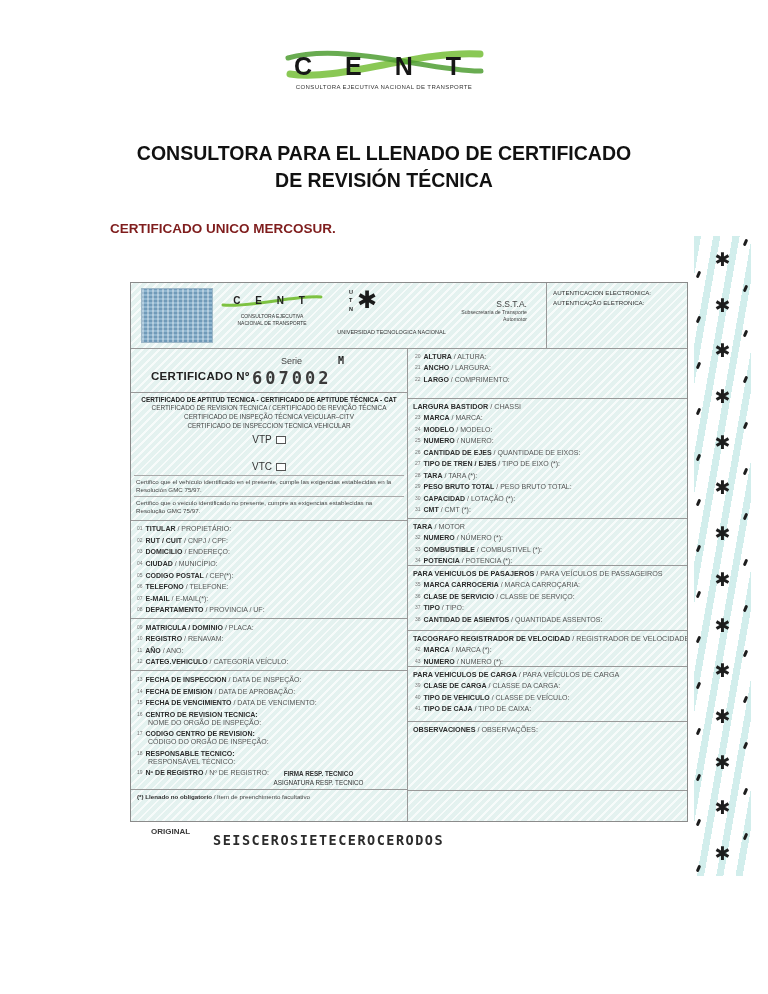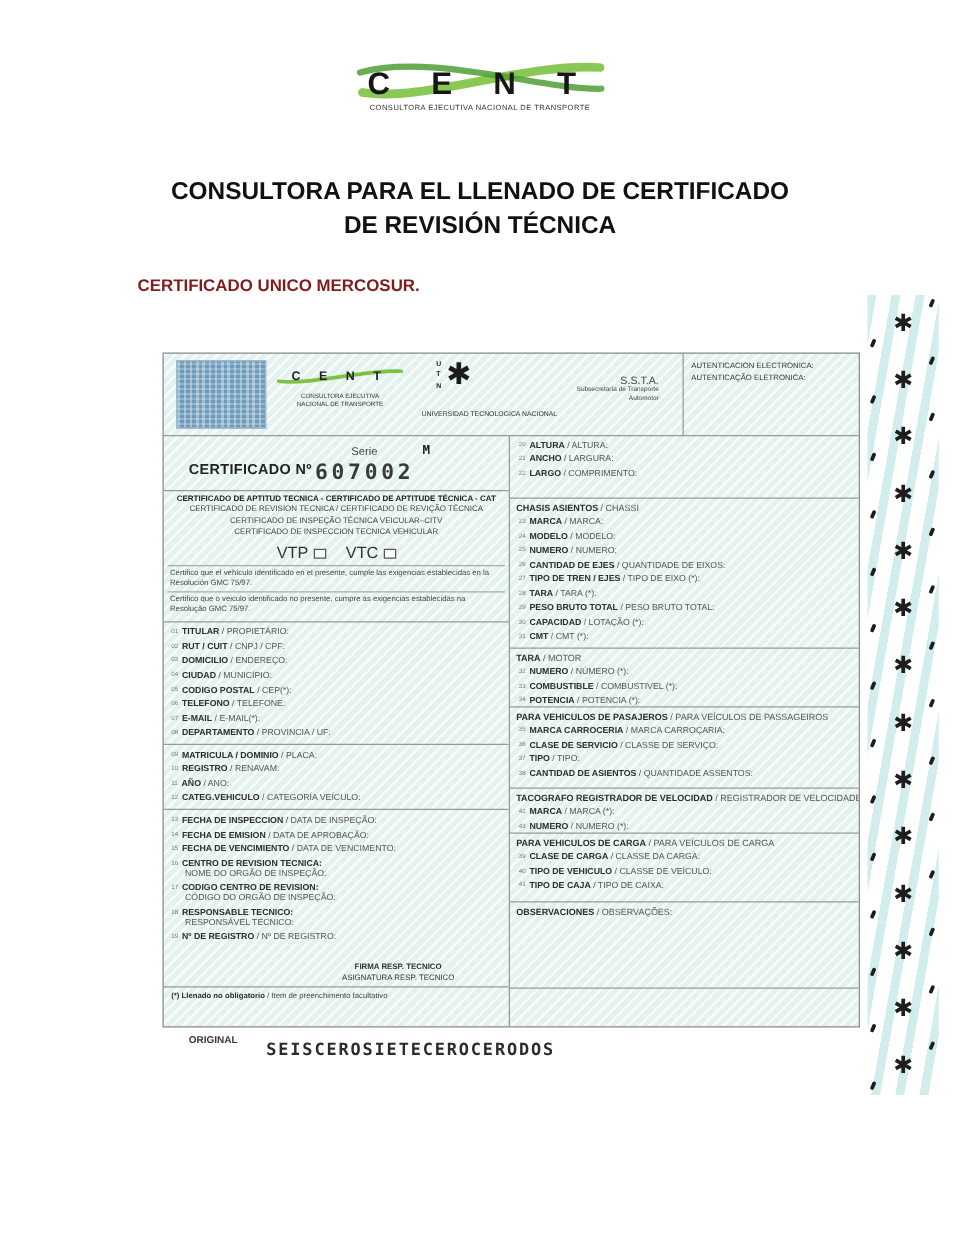--- a/index.html
+++ b/index.html
@@ -51,21 +51,21 @@
   .serie-row { height:44px; border-bottom:1px solid #999; position:relative; }
   .serie-label { position:absolute; left:150px; top:7px; font-size:9px; color:#444; }
   .serie-val { position:absolute; left:207px; top:6px; font-size:10px; font-weight:bold;
     font-family:"DejaVu Sans Mono", monospace; color:#222; }
   .cert-label { position:absolute; left:8px; top:21px; font-size:11.5px; font-weight:bold; letter-spacing:.3px; color:#222;margin-left:12px; }
   .cert-num { position:absolute; left:121px; top:19px; font-family:"DejaVu Sans Mono", monospace;
     font-weight:bold; font-size:17px; letter-spacing:3px; color:#3a3a3a; }
   .cat-block { border-bottom:1px solid #999; padding:3px 3px 2px; text-align:center; }
   .cat-title { font-size:6.4px; font-weight:bold; color:#222; line-height:1.3; }
   .cat-line { font-size:6.4px; color:#444; line-height:1.35; }
-  .vt-row { margin:4px 0 3px; font-size:13px; color:#333; display:flex; justify-content:center; gap:16px; align-items:center; }
+  .vt-row { margin:4px 0 3px; font-size:10px; color:#333; display:flex; justify-content:center; gap:16px; align-items:center;flex-direction:column; }
   .cbox { display:inline-block; width:10px; height:8px; border:1px solid #555; background:#fdfefe; margin-left:4px; vertical-align:-1px; }
   .certify { border-top:1px solid #aaa; text-align:left; font-size:6.2px; color:#444; padding:2px 2px; line-height:1.3; }
   .fields-group { padding:3px 0 2px; }
   .fields-group.bt { border-top:1px solid #999; }
   .frow { padding:1.8px 4px 1.8px 6px; font-size:7px; color:#555; line-height:1.14; white-space:nowrap; }
   .fnum { font-size:5px; color:#777; margin-right:3px; vertical-align:1px; }
   .fbold { font-weight:bold; color:#2d2d2d; }
   .fline2 { margin-left:11px; }
   .firma { position:absolute; bottom:34px; left:105px; width:165px; text-align:center; font-size:6.3px; color:#333; line-height:1.35; }
   .firma .l1 { font-weight:bold; }
@@ -208,21 +208,21 @@
 
   <div class="right-col">
     <div class="rsec s0">
       <div>
           <div class="frow"><span class="fnum">20</span><span class="fbold">ALTURA</span><span> / ALTURA:</span></div>
           <div class="frow"><span class="fnum">21</span><span class="fbold">ANCHO</span><span> / LARGURA:</span></div>
           <div class="frow"><span class="fnum">22</span><span class="fbold">LARGO</span><span> / COMPRIMENTO:</span></div>
         </div>
     </div>
     <div class="rsec s1">
-      <div class="rsec-title"><span class="tb">CHASIS ASIENTOS</span><span> / CHASSI</span></div>
+      <div class="rsec-title"><span class="tb">LARGURA BASTIDOR</span><span> / CHASSI</span></div>
       <div>
           <div class="frow"><span class="fnum">23</span><span class="fbold">MARCA</span><span> / MARCA:</span></div>
           <div class="frow"><span class="fnum">24</span><span class="fbold">MODELO</span><span> / MODELO:</span></div>
           <div class="frow"><span class="fnum">25</span><span class="fbold">NUMERO</span><span> / NUMERO:</span></div>
           <div class="frow"><span class="fnum">26</span><span class="fbold">CANTIDAD DE EJES</span><span> / QUANTIDADE DE EIXOS:</span></div>
           <div class="frow"><span class="fnum">27</span><span class="fbold">TIPO DE TREN / EJES</span><span> / TIPO DE EIXO (*):</span></div>
           <div class="frow"><span class="fnum">28</span><span class="fbold">TARA</span><span> / TARA (*):</span></div>
           <div class="frow"><span class="fnum">29</span><span class="fbold">PESO BRUTO TOTAL</span><span> / PESO BRUTO TOTAL:</span></div>
           <div class="frow"><span class="fnum">30</span><span class="fbold">CAPACIDAD</span><span> / LOTAÇÃO (*):</span></div>
           <div class="frow"><span class="fnum">31</span><span class="fbold">CMT</span><span> / CMT (*):</span></div>

